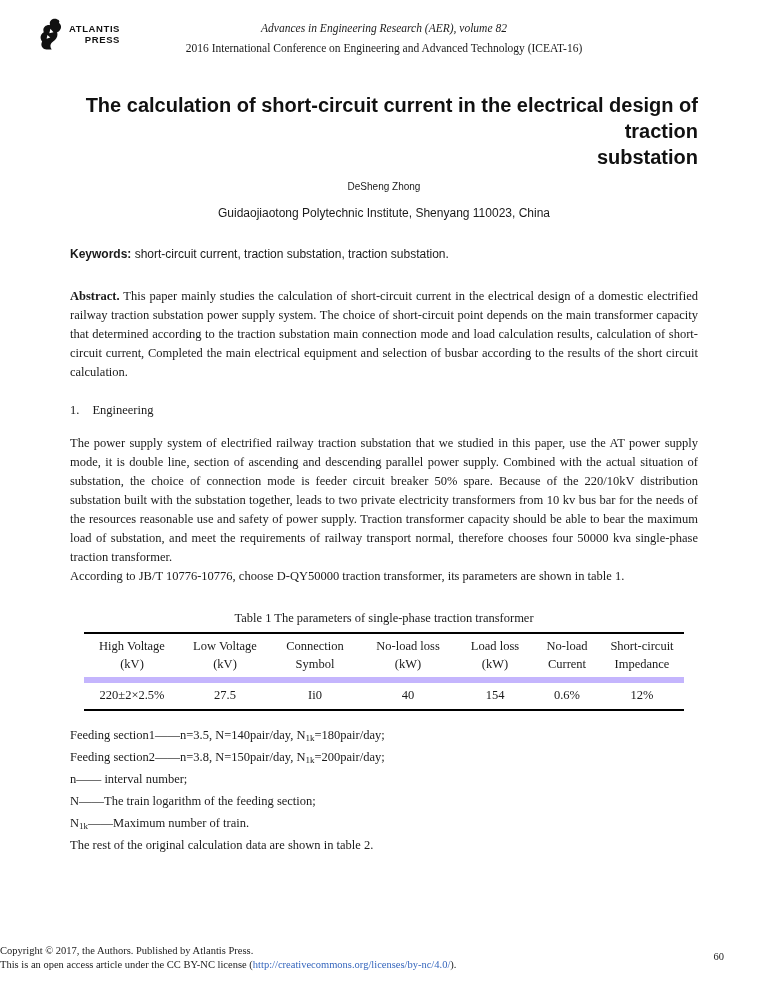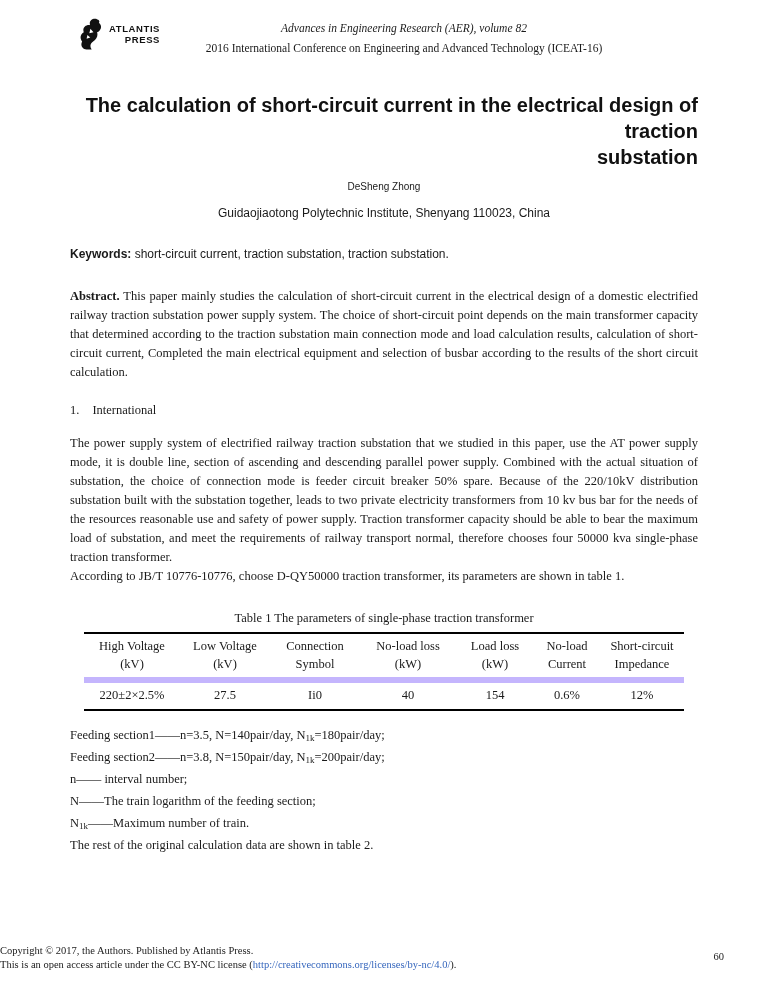--- a/index.html
+++ b/index.html
@@ -6,21 +6,21 @@
   .page{
     position:relative;
     width:768px;height:994px;
     margin:0 auto;
     background:#ffffff;
     font-family:"Liberation Serif", serif;
     color:#1a1a1a;
     overflow:hidden;
   }
   
-  .header{position:relative;height:68px;margin-left:40px;}
+  .header{position:relative;height:68px;}
   .logo{position:absolute;left:38px;top:18px;display:flex;align-items:center;}
   .logo svg{width:27px;height:33px;display:block;}
   .logo-text{margin-left:4px;font-family:"Liberation Sans",sans-serif;font-weight:bold;
     font-size:9.5px;line-height:10.5px;letter-spacing:0.6px;text-align:right;color:#111;}
   .header-center{padding-top:18px;text-align:center;font-size:11.5px;line-height:20px;}
   .journal-line{font-style:italic;}
   
   .content{margin:0 70px;}
   .title{margin-top:24px;text-align:right;font-family:"Liberation Sans",sans-serif;
     font-weight:bold;font-size:20px;line-height:26px;color:#111;}
@@ -87,21 +87,21 @@
 
     <div class="keywords">
       <span class="bold">Keywords:</span><span> short-circuit current, traction substation, traction substation.</span>
     </div>
 
     <div class="abstract">
       <span class="bold">Abstract.</span><span> This paper mainly studies the calculation of short-circuit current in the electrical design of a domestic electrified railway traction substation power supply system. The choice of short-circuit point depends on the main transformer capacity that determined according to the traction substation main connection mode and load calculation results, calculation of short-circuit current, Completed the main electrical equipment and selection of busbar according to the results of the short circuit calculation.</span>
     </div>
 
     <div class="section-heading">
-      <span>1.</span><span class="h-title">International</span>
+      <span>1.</span><span class="h-title">Engineering</span>
     </div>
 
     <div class="body-para">The power supply system of electrified railway traction substation that we studied in this paper, use the AT power supply mode, it is double line, section of ascending and descending parallel power supply. Combined with the actual situation of substation, the choice of connection mode is feeder circuit breaker 50% spare. Because of the 220/10kV distribution substation built with the substation together, leads to two private electricity transformers from 10 kv bus bar for the needs of the resources reasonable use and safety of power supply. Traction transformer capacity should be able to bear the maximum load of substation, and meet the requirements of railway transport normal, therefore chooses four 50000 kva single-phase traction transformer.</div>
     <div class="body-para-cont">According to JB/T 10776-10776, choose D-QY50000 traction transformer, its parameters are shown in table 1.</div>
 
     <div class="table-caption">Table 1 The parameters of single-phase traction transformer</div>
 
     <table class="params">
       <colgroup>
         <col class="c0">

